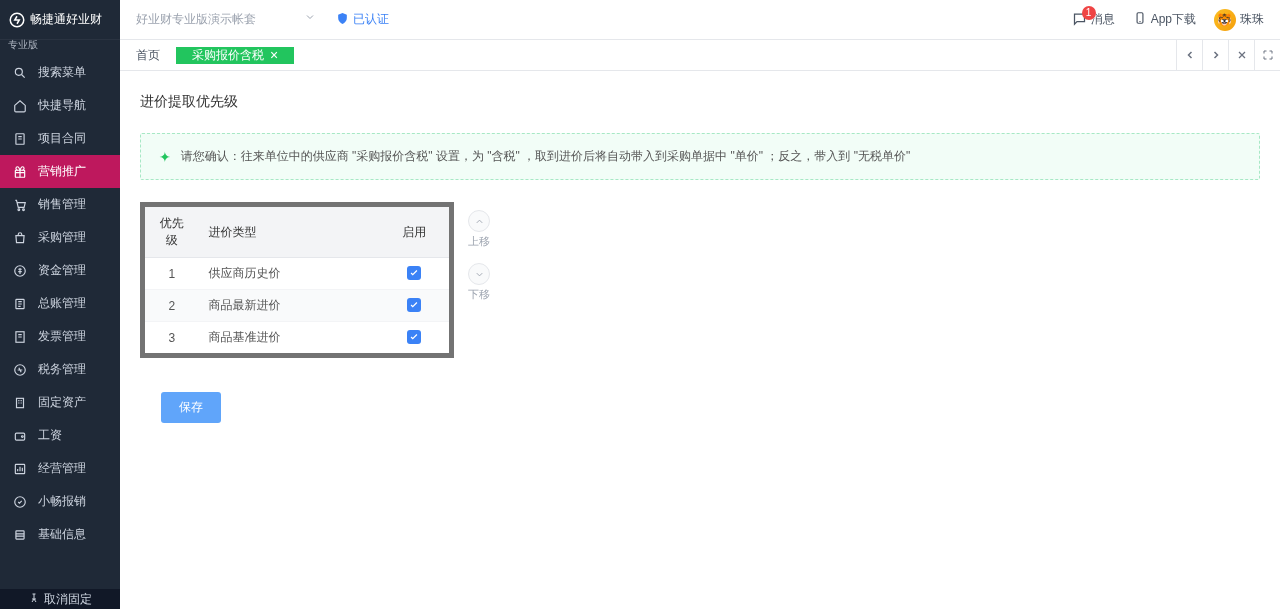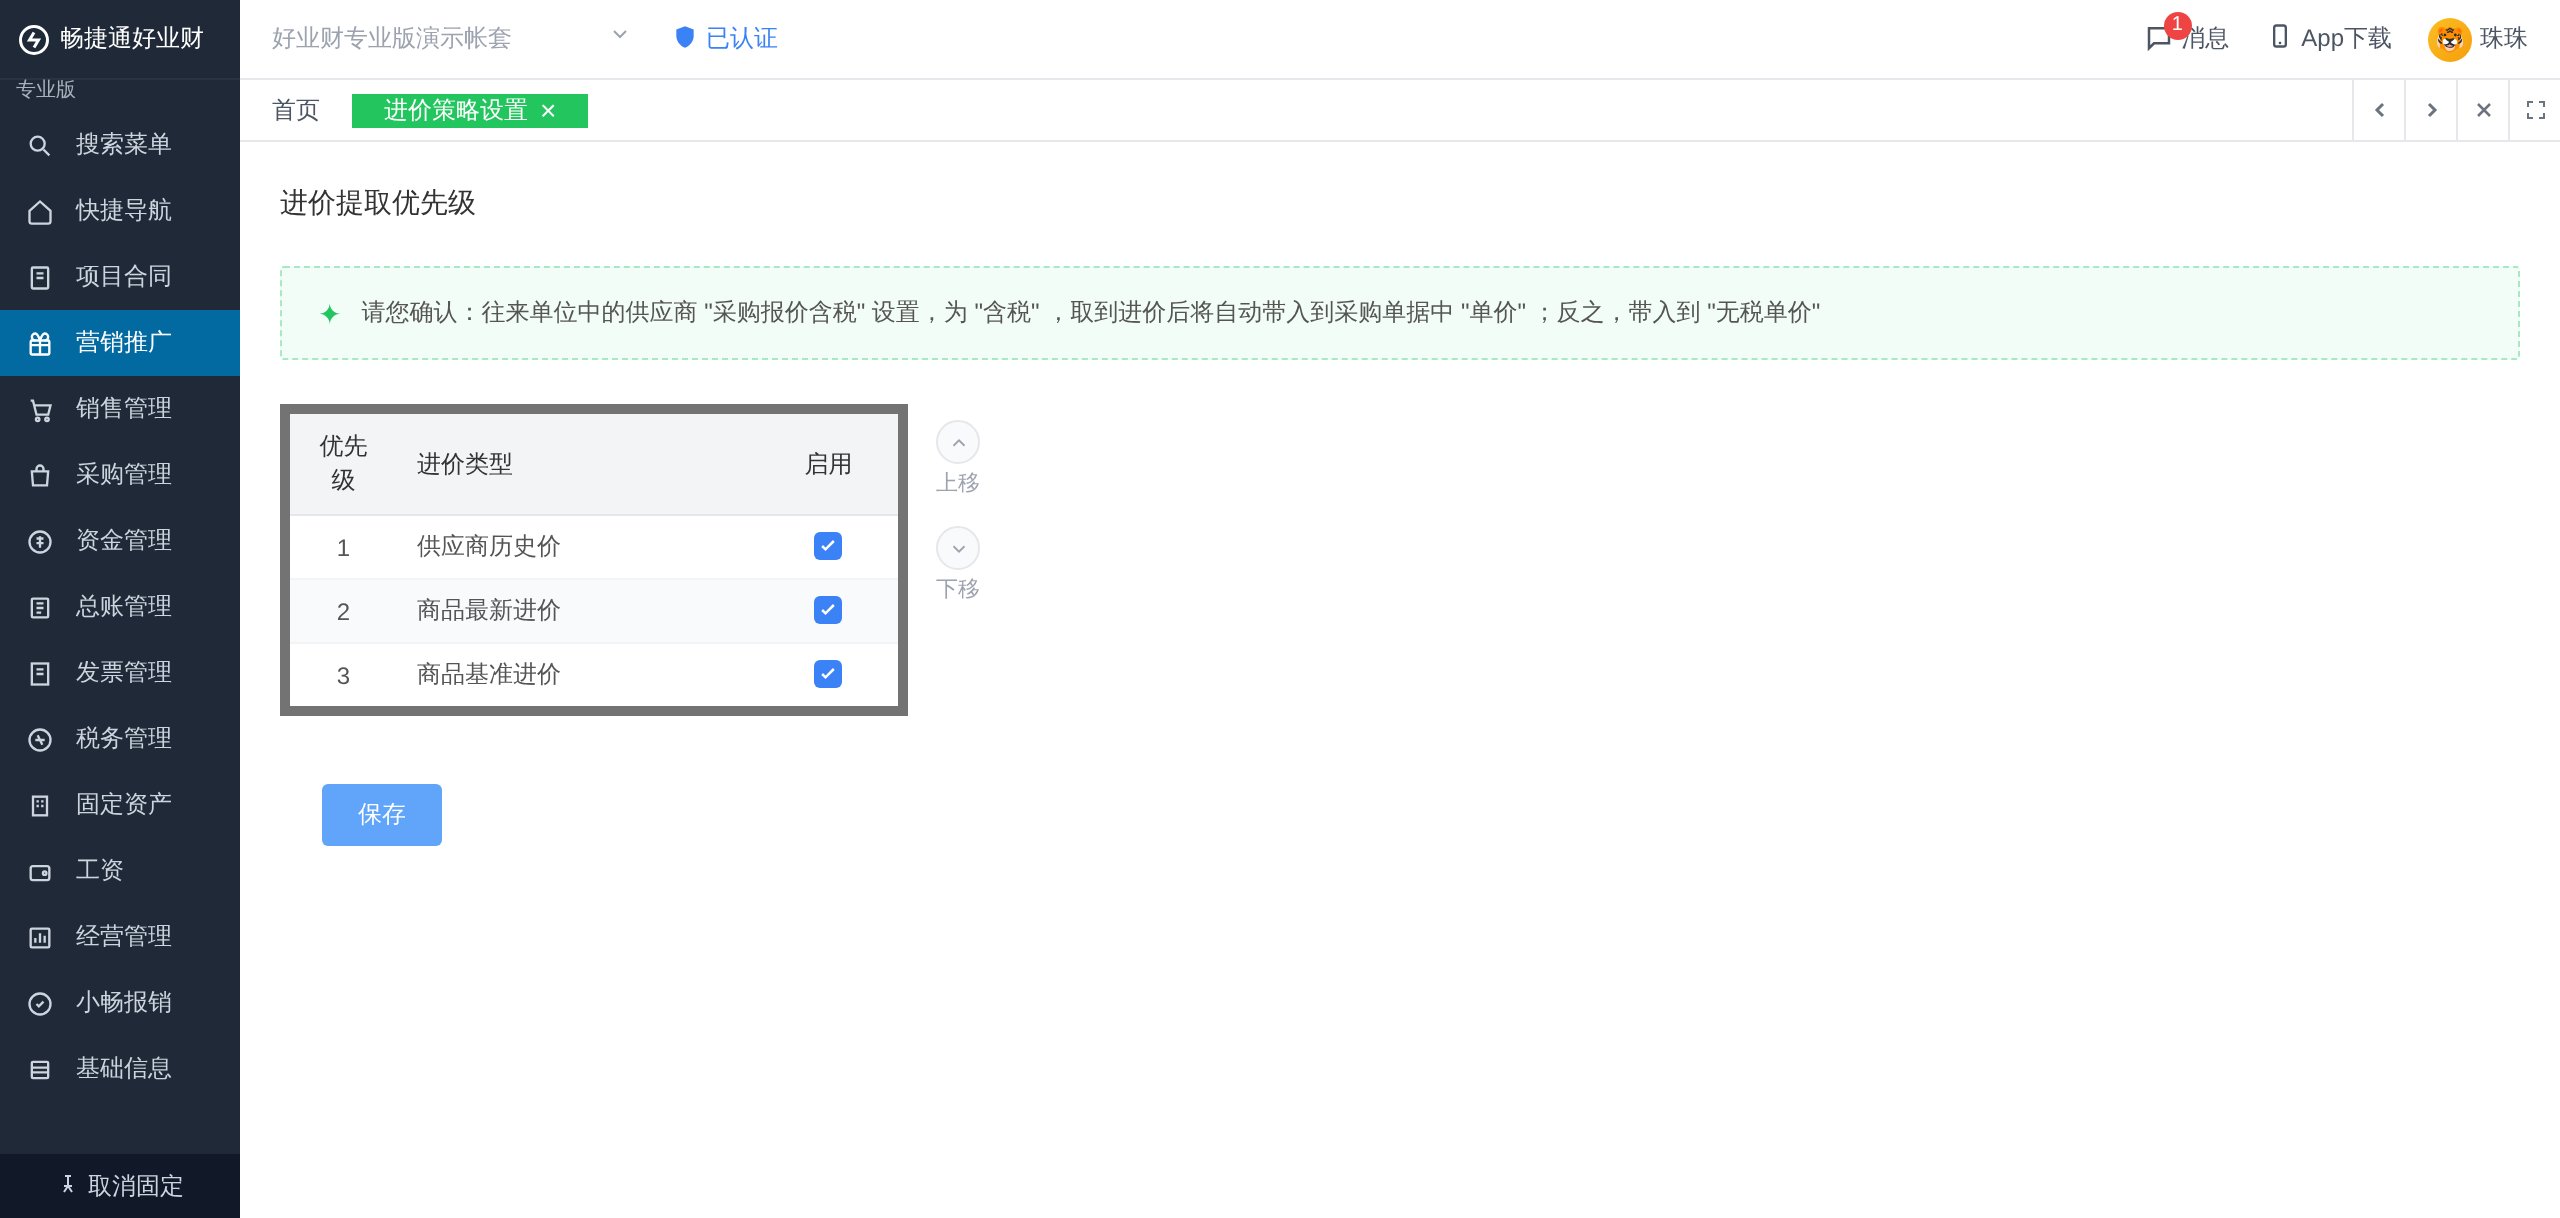--- a/index.html
+++ b/index.html
@@ -6,23 +6,23 @@
     body { font-family: "Microsoft YaHei", -apple-system, sans-serif; font-size: 12px; background: #fff; color: #333; overflow: hidden; width: 1280px; height: 609px; }
     
     
     .sidebar { position: fixed; left: 0; top: 0; width: 120px; height: 100%; background: #1f2937; color: #cdd4df; display: flex; flex-direction: column; }
     .logo-area { height: 40px; display: flex; align-items: center; padding: 0 8px; gap: 4px; border-bottom: 1px solid rgba(255,255,255,0.05); }
     .logo-icon { width: 18px; height: 18px; display: flex; align-items: center; justify-content: center; }
     .logo-text { font-size: 12px; color: #fff; flex: 1; }
     .pro-badge { font-size: 10px; color: #aab1bd; padding: 0 8px 4px; margin-top: -2px; }
     .menu { flex: 1; overflow-y: auto; }
     .menu-item { height: 33px; display: flex; align-items: center; padding: 0 12px; gap: 10px; cursor: pointer; font-size: 12px; color: #cdd4df; }
-    .menu-item.active { background: #0369a1; color: #fff; }
+    .menu-item.active { background: #be185d; color: #fff; }
     .menu-icon { width: 16px; height: 16px; display: flex; align-items: center; justify-content: center; flex-shrink: 0; }
-    .pin-bar { height: 32px; background: #111827; display: flex; align-items: center; justify-content: center; gap: 4px; font-size: 12px; color: #cdd4df; cursor: pointer; }
+    .pin-bar { height: 20px; background: #111827; display: flex; align-items: center; justify-content: center; gap: 4px; font-size: 12px; color: #cdd4df; cursor: pointer; }
     
     
     .header { position: fixed; left: 120px; right: 0; top: 0; height: 40px; background: #fff; border-bottom: 1px solid #e5e7eb; display: flex; align-items: center; padding: 0 16px; }
     .account-select { display: flex; gap: 8px; color: #9ca3af; font-size: 12px; cursor: pointer; min-width: 180px; }
     .verified { display: flex; align-items: center; gap: 4px; color: #3b82f6; font-size: 12px; margin-left: 20px; }
     .header-right { margin-left: auto; display: flex; align-items: center; gap: 18px; }
     .header-item { display: flex; align-items: center; gap: 4px; color: #4b5563; font-size: 12px; cursor: pointer; position: relative; }
     .badge { position: absolute; top: -5px; left: 10px; background: #ef4444; color: #fff; border-radius: 8px; min-width: 14px; height: 14px; font-size: 10px; display: flex; align-items: center; justify-content: center; padding: 0 3px; }
     .avatar { width: 22px; height: 22px; border-radius: 50%; background: linear-gradient(135deg, #fbbf24, #f59e0b); display: flex; align-items: center; justify-content: center; font-size: 12px; }
     
@@ -252,21 +252,21 @@
     </div>
   </div>
 </div>
 
 <div class="tabs-bar">
   <div class="tabs">
     <div class="tab">
       <span>首页</span>
     </div>
     <div class="tab active">
-      <span>进价策略设置</span>
+      <span>采购报价含税</span>
       <span class="tab-close">×</span>
     </div>
   </div>
   <div class="tabs-controls">
     <div class="tab-ctrl">
         <svg viewBox="0 0 24 24" width="12" height="12" fill="none" stroke="currentColor" stroke-width="3">
           <path d="M15 6l-6 6 6 6"></path>
         </svg>
       </div>
     <div class="tab-ctrl">

